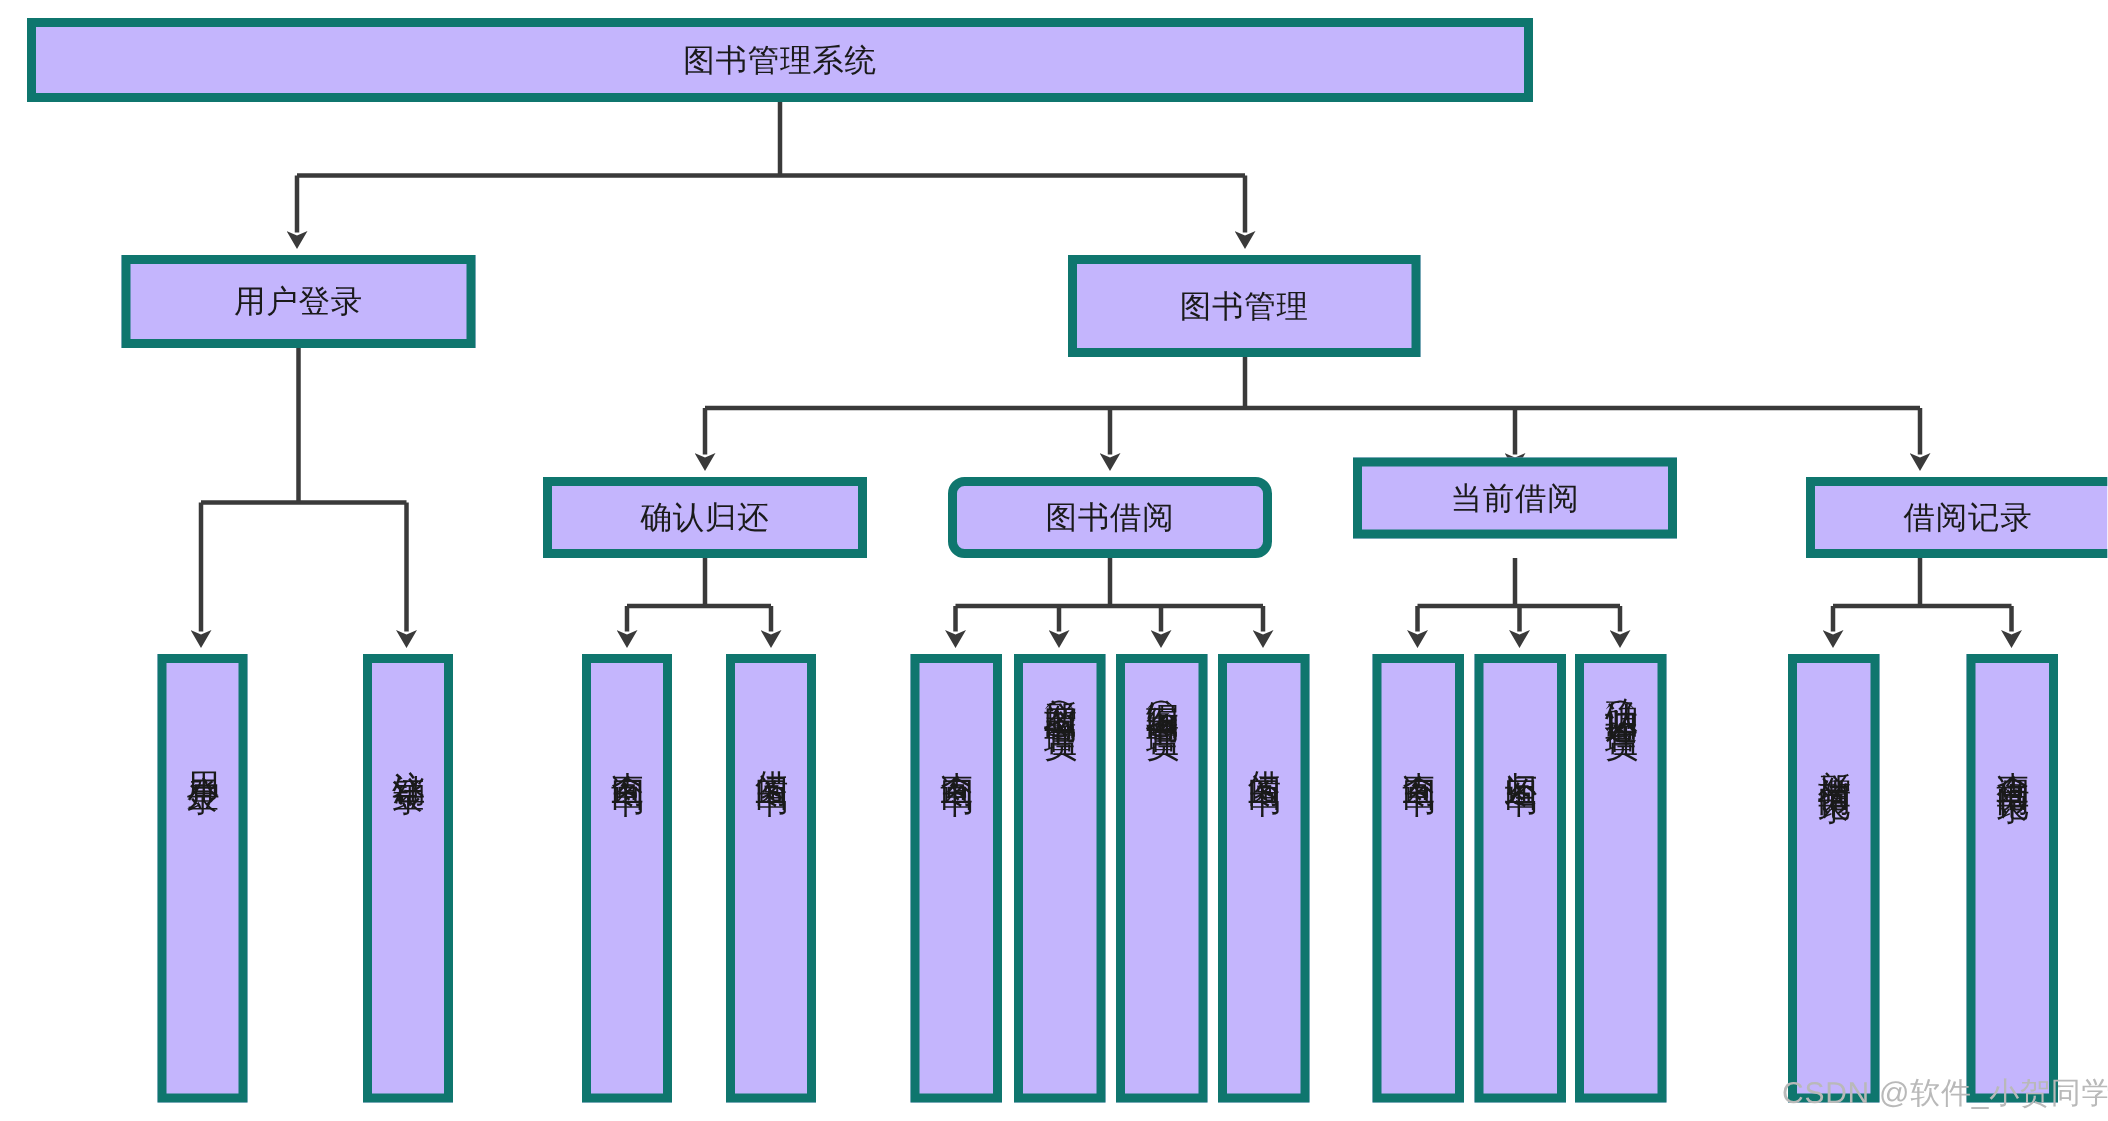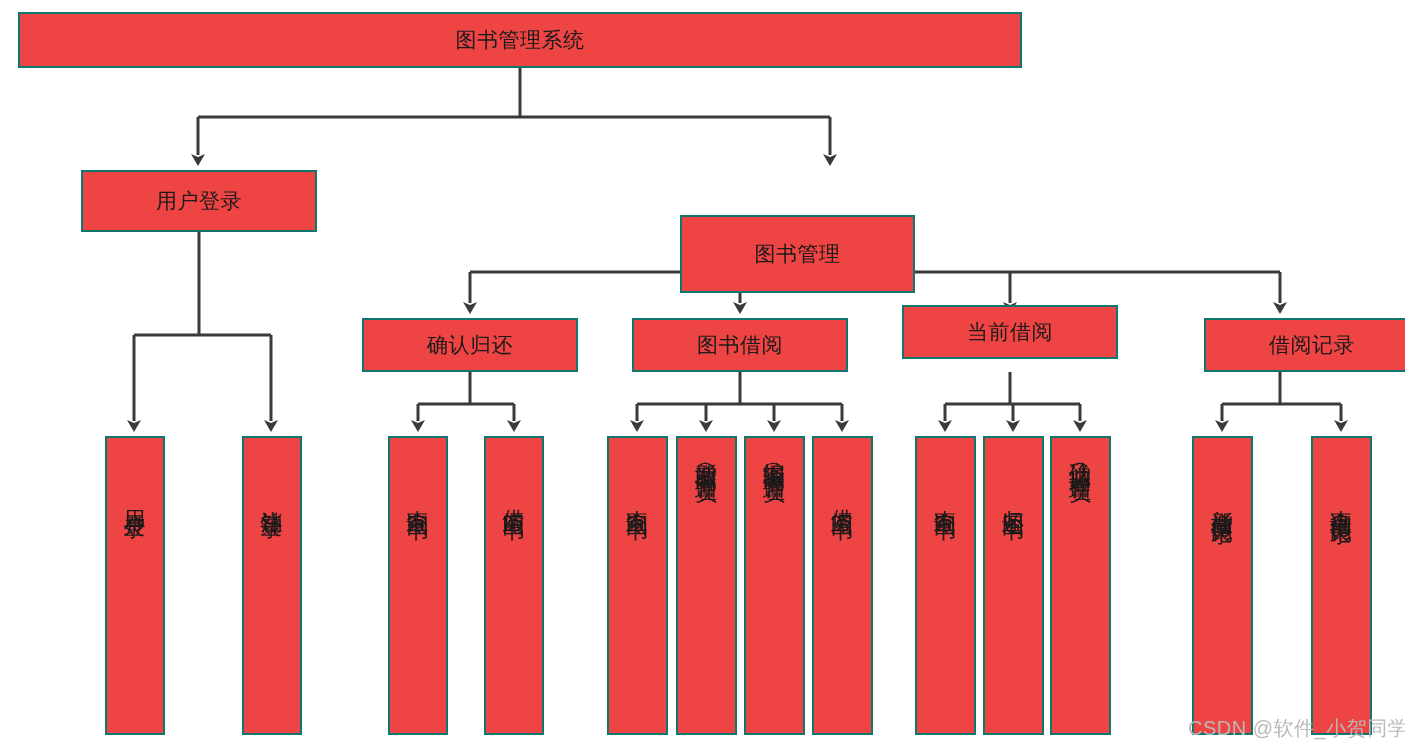--- a/index.html
+++ b/index.html
@@ -21,22 +21,22 @@
     position: absolute;
     left: 0;
     top: 0;
     width: 1405px;
     height: 747px;
     pointer-events: none;
   }
   .node {
     position: absolute;
     box-sizing: border-box;
-    border: 2px solid #0f766e;
-    background: #ef4444;
+    border: 6px solid #0f766e;
+    background: #c4b5fd;
     display: flex;
     align-items: center;
     justify-content: center;
     color: #1a1a1a;
   }
   .node .label {
     display: block;
     text-align: center;
     line-height: 1.18;
     letter-spacing: 0.5px;
@@ -128,28 +128,28 @@
     </g>
   </svg>
 
   <div class="node horizontal" style="left:18px; top:12px; width:1004px; height:56px;">
     <span class="label">图书管理系统</span>
   </div>
 
   <div class="node horizontal" style="left:81px; top:170px; width:236px; height:62px;">
     <span class="label">用户登录</span>
   </div>
-  <div class="node horizontal" style="left:680px; top:170px; width:235px; height:78px;margin-top:45px;">
+  <div class="node horizontal" style="left:712px; top:170px; width:235px; height:68px;">
     <span class="label">图书管理</span>
   </div>
 
   <div class="node horizontal" style="left:362px; top:318px; width:216px; height:54px;">
     <span class="label">确认归还</span>
   </div>
-  <div class="node horizontal" style="left:632px; top:318px; width:216px; height:54px;">
+  <div class="node horizontal" style="left:632px; top:318px; width:216px; height:54px;border-radius:11px;">
     <span class="label">图书借阅</span>
   </div>
   <div class="node horizontal" style="left:902px; top:305px; width:216px; height:54px;">
     <span class="label">当前借阅</span>
   </div>
   <div class="node horizontal" style="left:1172px; top:318px; width:216px; height:54px;margin-left:32px;">
     <span class="label">借阅记录</span>
   </div>
 
   <div class="node vertical mid" style="left:105px; top:436px; width:60px; height:299px;">

